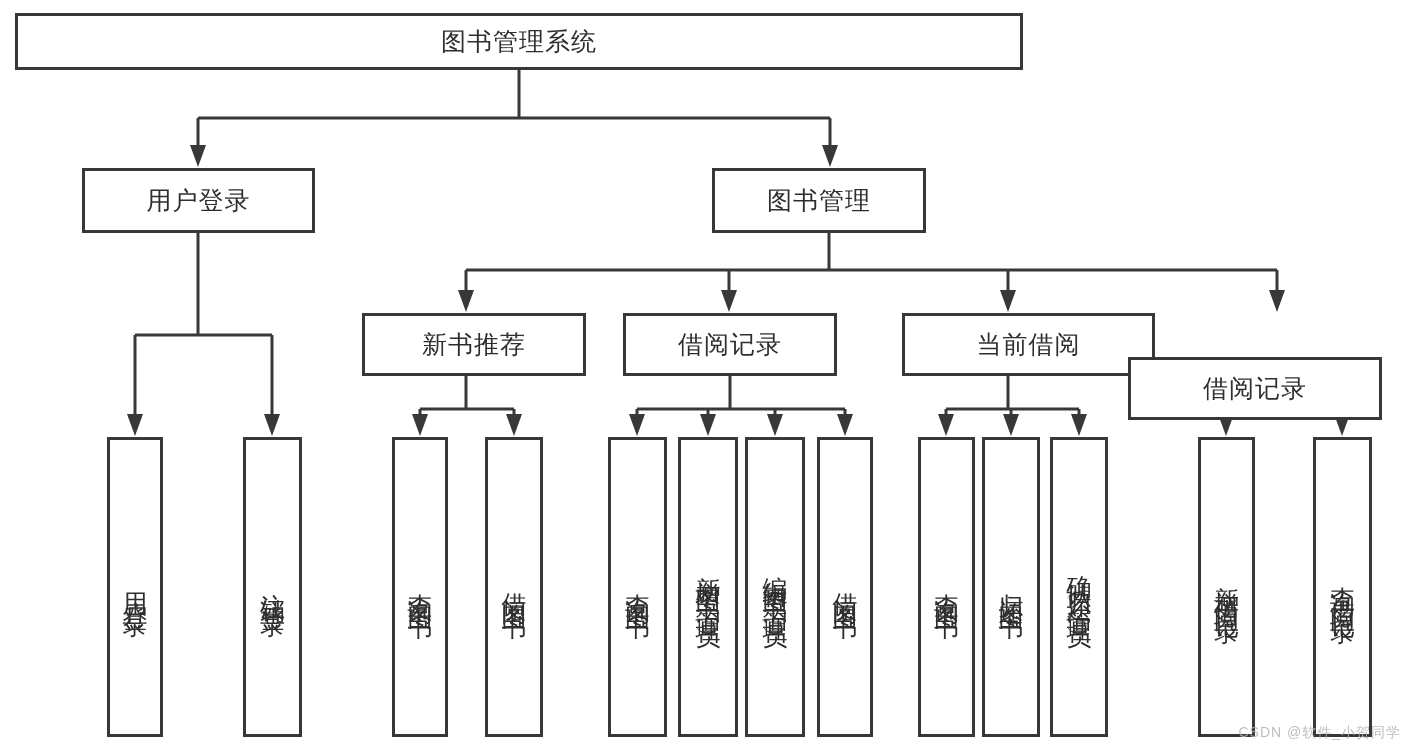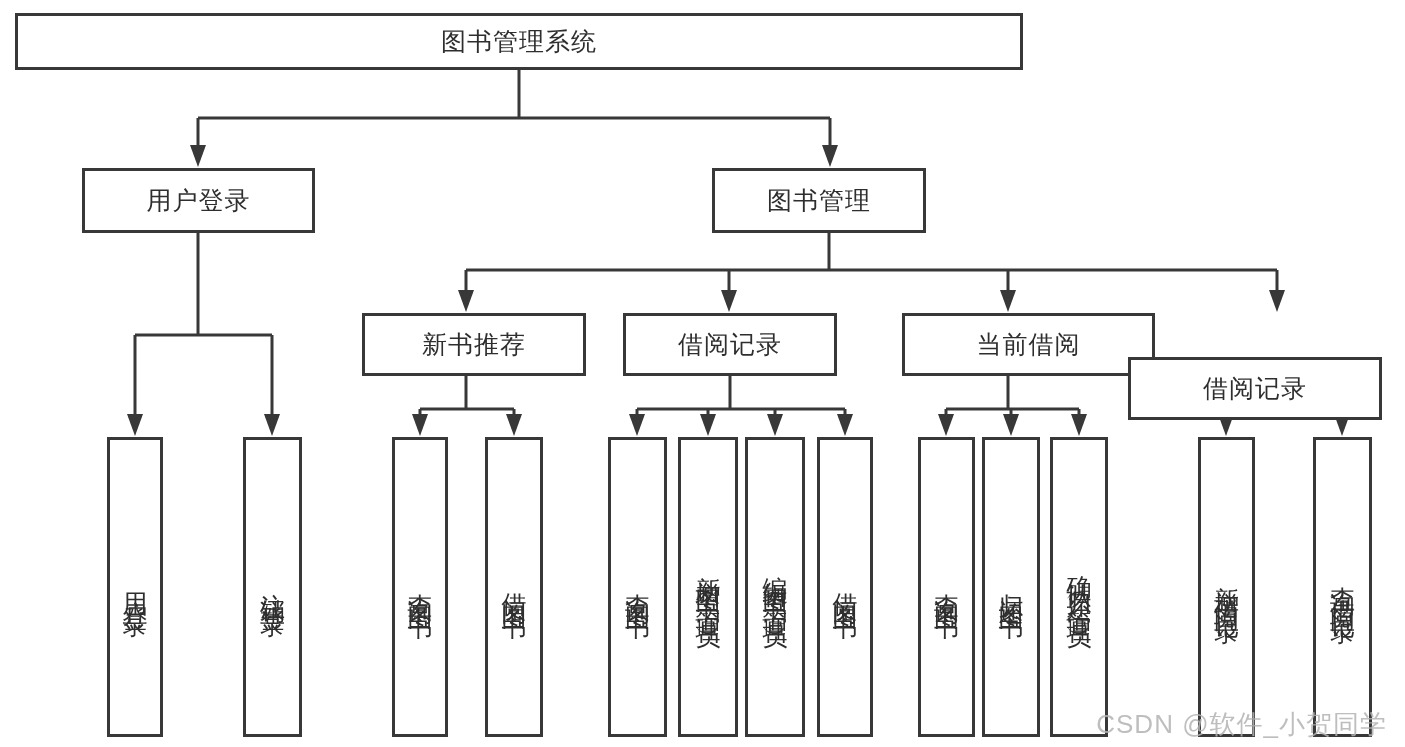--- a/index.html
+++ b/index.html
@@ -37,22 +37,22 @@
   .lvl2{top:168px;height:65px;}
   .lvl3{top:313px;height:63px;}
   .leaf{top:437px;height:300px;}
   .vtext{
     writing-mode:vertical-rl;
     letter-spacing:7px;
     line-height:1;
   }
   .watermark{
     position:absolute;
-    right:18px;bottom:5px;
-    font-size:26px;
+    right:4px;bottom:5px;
+    font-size:14px;
     letter-spacing:1px;
     z-index:5;
     opacity:0.85;
     white-space:nowrap;
   }
 </style>
 </head>
 <body>
 
 <div class="canvas">

